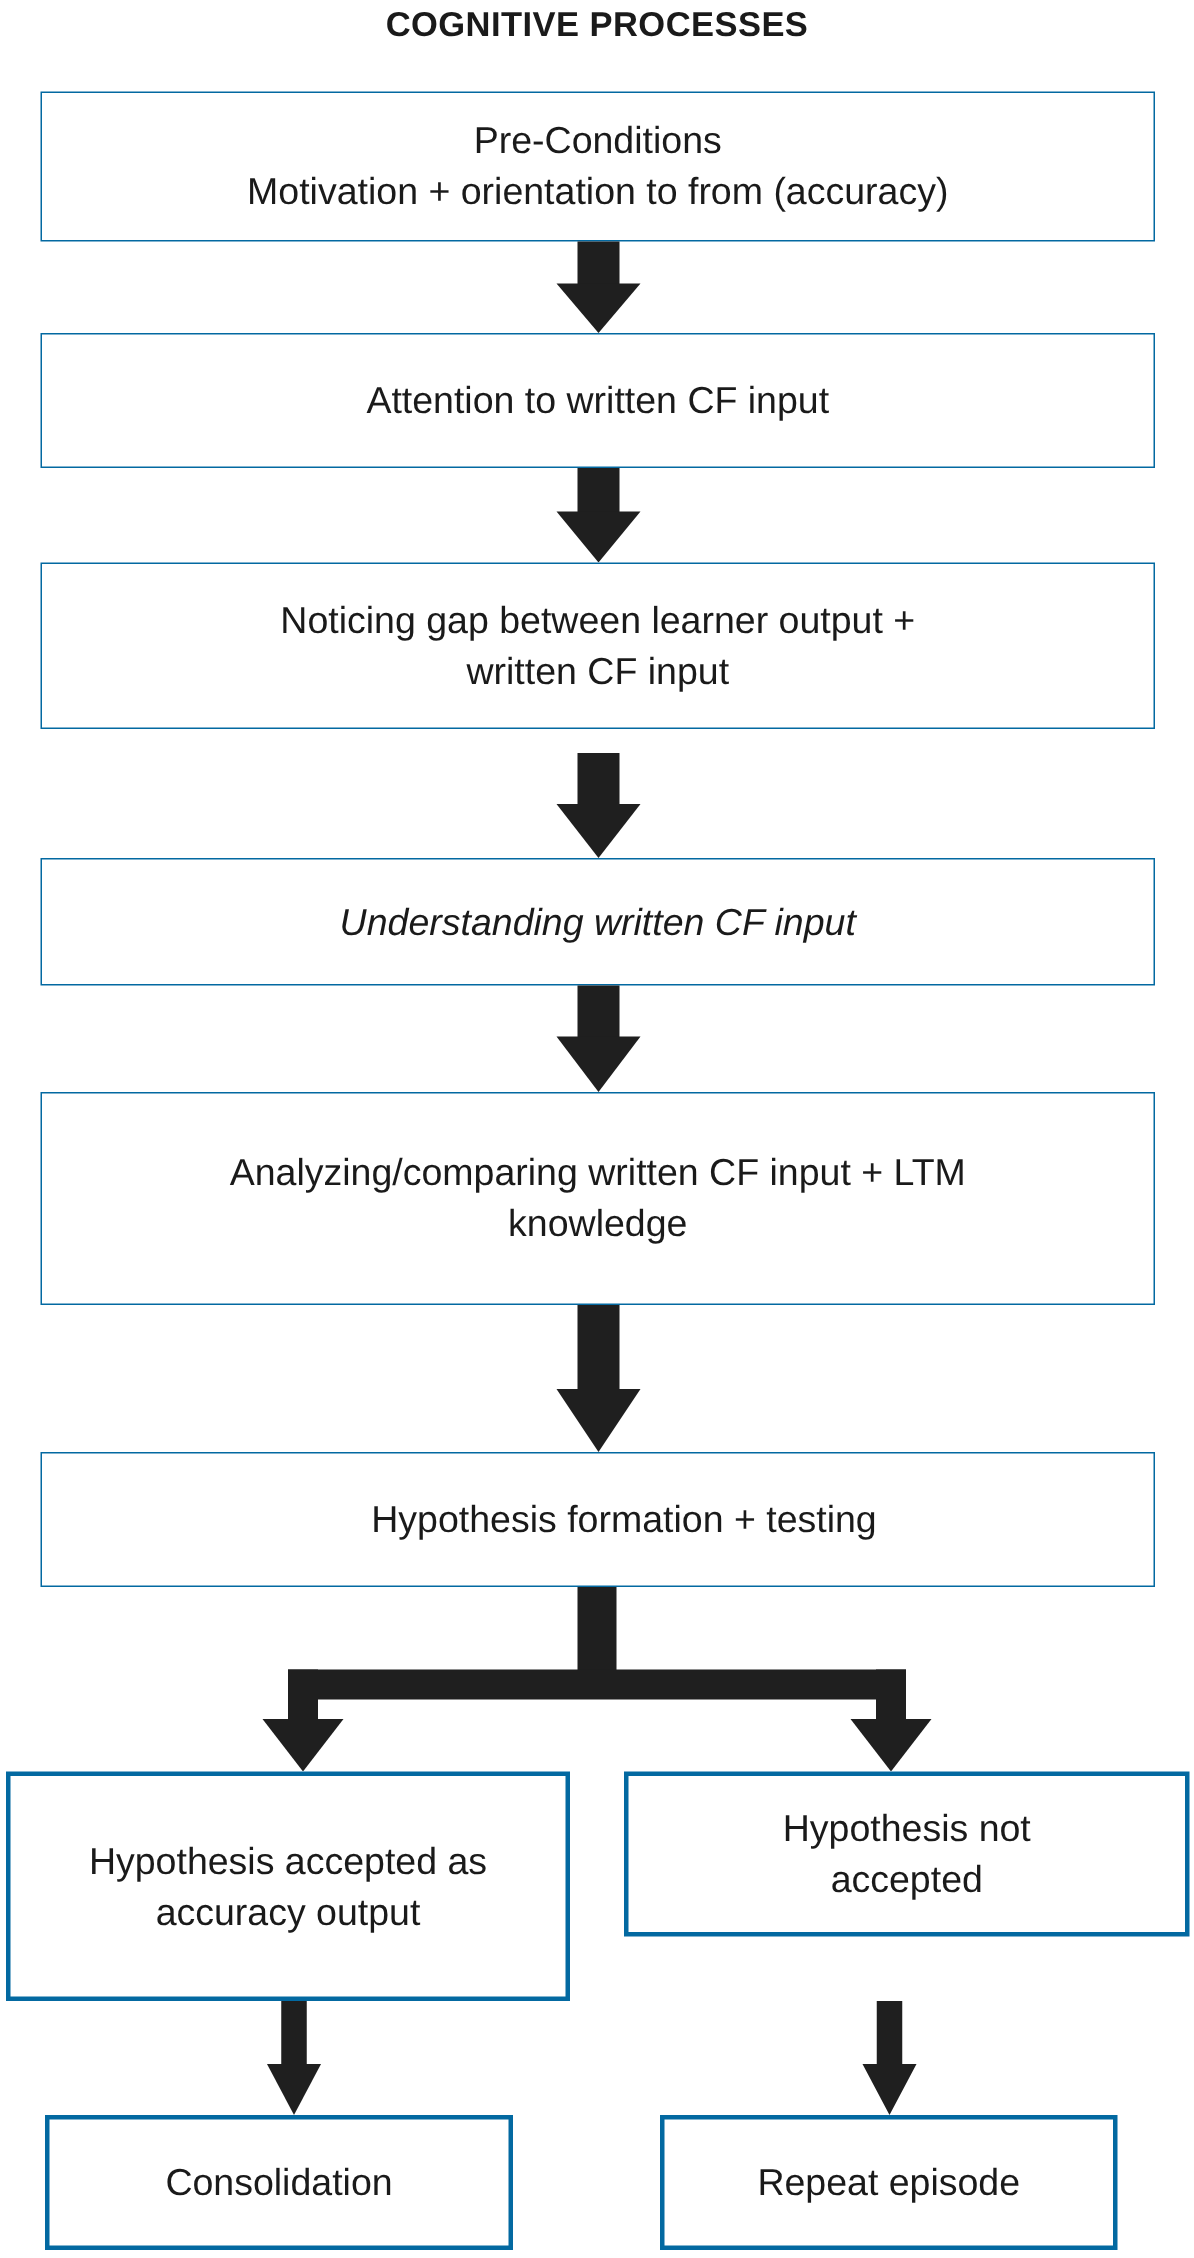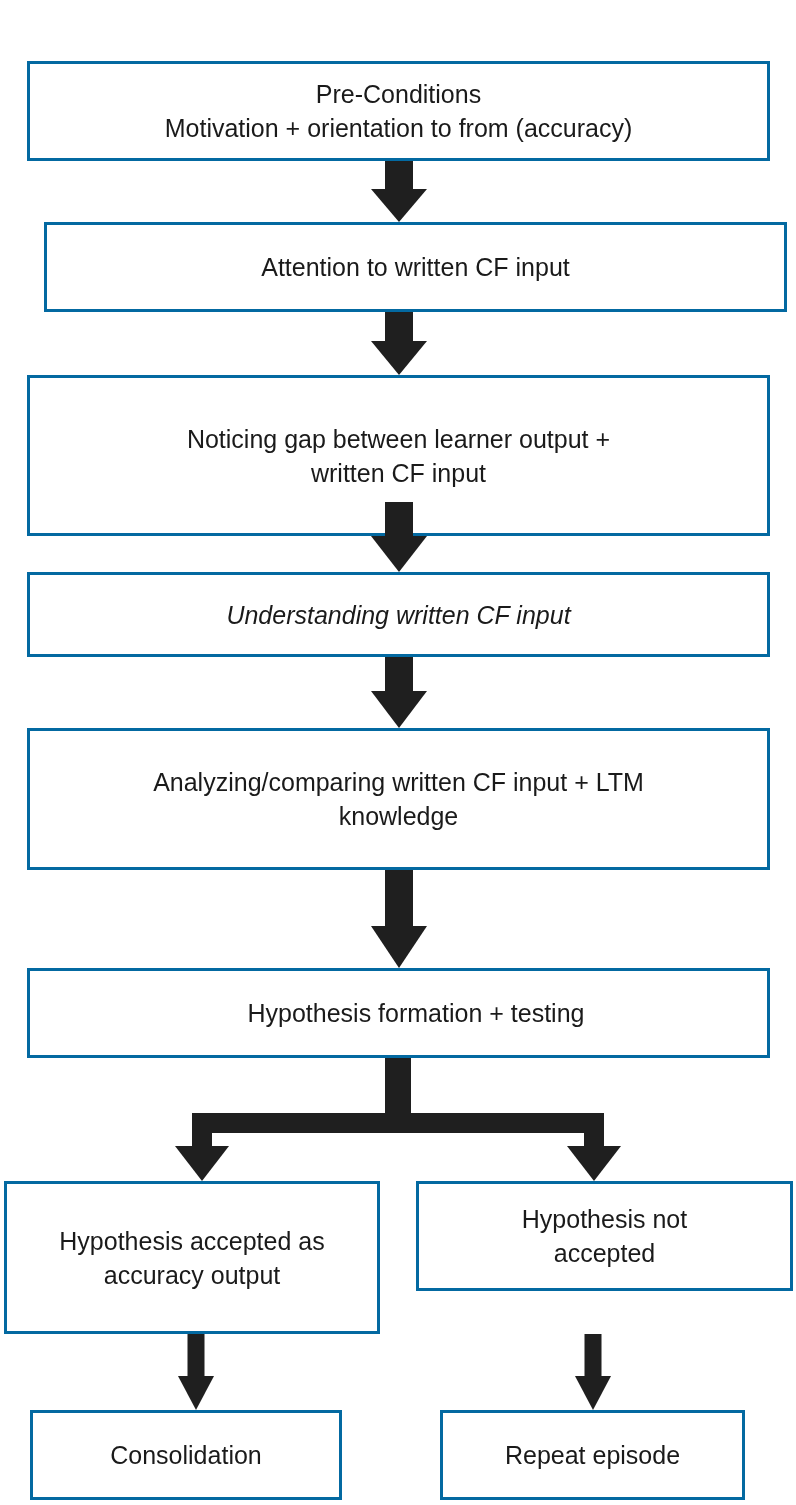--- a/index.html
+++ b/index.html
@@ -30,21 +30,21 @@
     font-weight: bold;
     letter-spacing: 0.3px;
     color: #1a1a1a;
     line-height: 28px;
   }
 
   
   .box {
     position: absolute;
     box-sizing: border-box;
-    border: 3px solid #0369a1;
+    border: 1px solid #0369a1;
     background: #ffffff;
     display: flex;
     align-items: center;
     justify-content: center;
     text-align: center;
     font-size: 25px;
     line-height: 34px;
     color: #1a1a1a;
     padding: 2px 10px;
   }
@@ -106,41 +106,42 @@
     border-left: 27px solid transparent;
     border-right: 27px solid transparent;
     border-top: 35px solid #1f1f1f;
   }
 </style>
 </head>
 <body>
 
 <div id="canvas">
 
+  <div class="title">COGNITIVE PROCESSES</div>
 
   <div class="box" style="left:27px; top:61px; width:743px; height:100px;">
     <span class="box-text">Pre-Conditions
 Motivation + orientation to from (accuracy)</span>
   </div>
 
   <div class="arrow" style="left:371px; top:161px; width:56px; height:61px;">
     <div class="stem" style="width:28px; height:30px;"></div>
     <div class="head" style="top:28px; border-left-width:28px; border-right-width:28px; border-top-width:33px;"></div>
   </div>
 
-  <div class="box" style="left:44px; top:222px; width:743px; height:90px;">
+  <div class="box" style="left:27px; top:222px; width:743px; height:90px;">
     <span class="box-text">Attention to written CF input</span>
   </div>
 
   <div class="arrow" style="left:371px; top:312px; width:56px; height:63px;">
     <div class="stem" style="width:28px; height:31px;"></div>
     <div class="head" style="top:29px; border-left-width:28px; border-right-width:28px; border-top-width:34px;"></div>
   </div>
 
-  <div class="box" style="left:27px; top:375px; width:743px; height:161px;">
+  <div class="box" style="left:27px; top:375px; width:743px; height:111px;">
     <span class="box-text">Noticing gap between learner output +
 written CF input</span>
   </div>
 
   <div class="arrow" style="left:371px; top:502px; width:56px; height:70px;">
     <div class="stem" style="width:28px; height:36px;"></div>
     <div class="head" style="top:34px; border-left-width:28px; border-right-width:28px; border-top-width:36px;"></div>
   </div>
 
   <div class="box" style="left:27px; top:572px; width:743px; height:85px;font-style:italic;">

